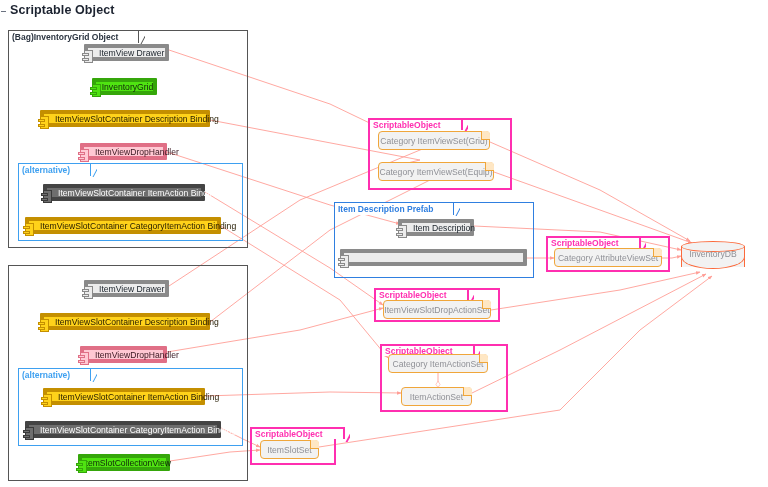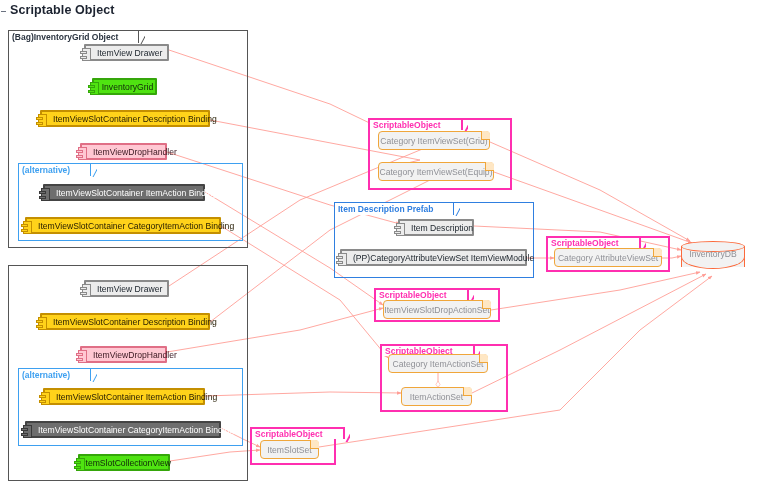--- a/index.html
+++ b/index.html
@@ -50,21 +50,21 @@
   .frame.bluebold .frame-tab .tabcut:after{border-right-color:#2f7fe0;}
 
   .frame.magenta > .frame-body{border:2px solid #ff2fb0;}
   .frame.magenta > .frame-tab{color:#ff2fb0;border:2px solid #ff2fb0;border-bottom:none;
        height:12px;line-height:10px;text-align:right;}
   .frame.magenta .frame-tab .tabcut:after{border-right-color:#ff2fb0;border-right-width:2px;}
 
   
   .node{
     position:absolute;box-sizing:border-box;height:17px;
-    border:2px solid #c2410c;border-radius:1px;
+    border:4px solid #c2410c;border-radius:1px;
     display:flex;align-items:center;
     padding:0 5px 0 11px;
     font-size:8.6px;white-space:nowrap;color:#17202b;
   }
   .node .cicon{
     position:absolute;left:-4px;top:2px;width:9px;height:13px;
     box-sizing:border-box;border:1px solid #777;background:inherit;
   }
   .node .cicon:before,.node .cicon:after{
     content:"";position:absolute;left:-3px;width:7px;height:3.2px;
@@ -253,21 +253,20 @@
       <div class="node green" style="left: 78px; top: 454px; width: 92px;">
         <span class="cicon"></span>
         <span>ItemSlotCollectionView</span>
       </div>
       <div class="node grayish" style="left: 398px; top: 219px; width: 76px;">
         <span class="cicon"></span>
         <span>Item Description</span>
       </div>
       <div class="node grayish" style="left: 340px; top: 249px; width: 187px;">
         <span class="cicon"></span>
-        <span>(PP)CategoryAttributeViewSet ItemViewModule</span>
       </div>
       <div class="artifact" style="left: 378px; top: 131px; width: 112px;">
         <span>Category ItemViewSet(Grid)</span>
         <span class="fold"></span>
       </div>
       <div class="artifact" style="left: 378px; top: 162px; width: 116px;">
         <span>Category ItemViewSet(Equip)</span>
         <span class="fold"></span>
       </div>
       <div class="artifact" style="left: 554px; top: 248px; width: 108px;">

